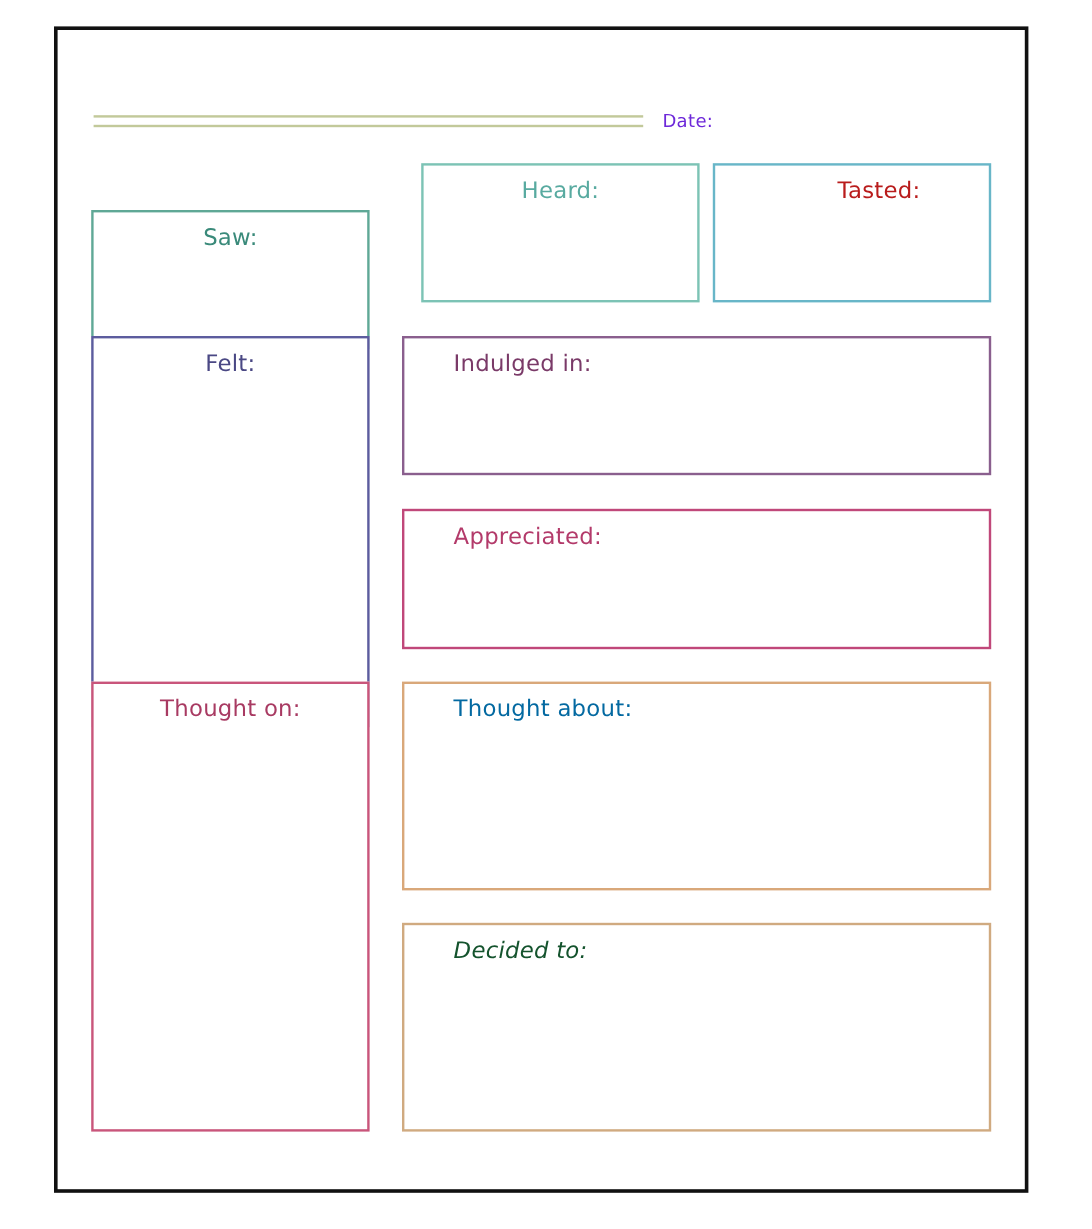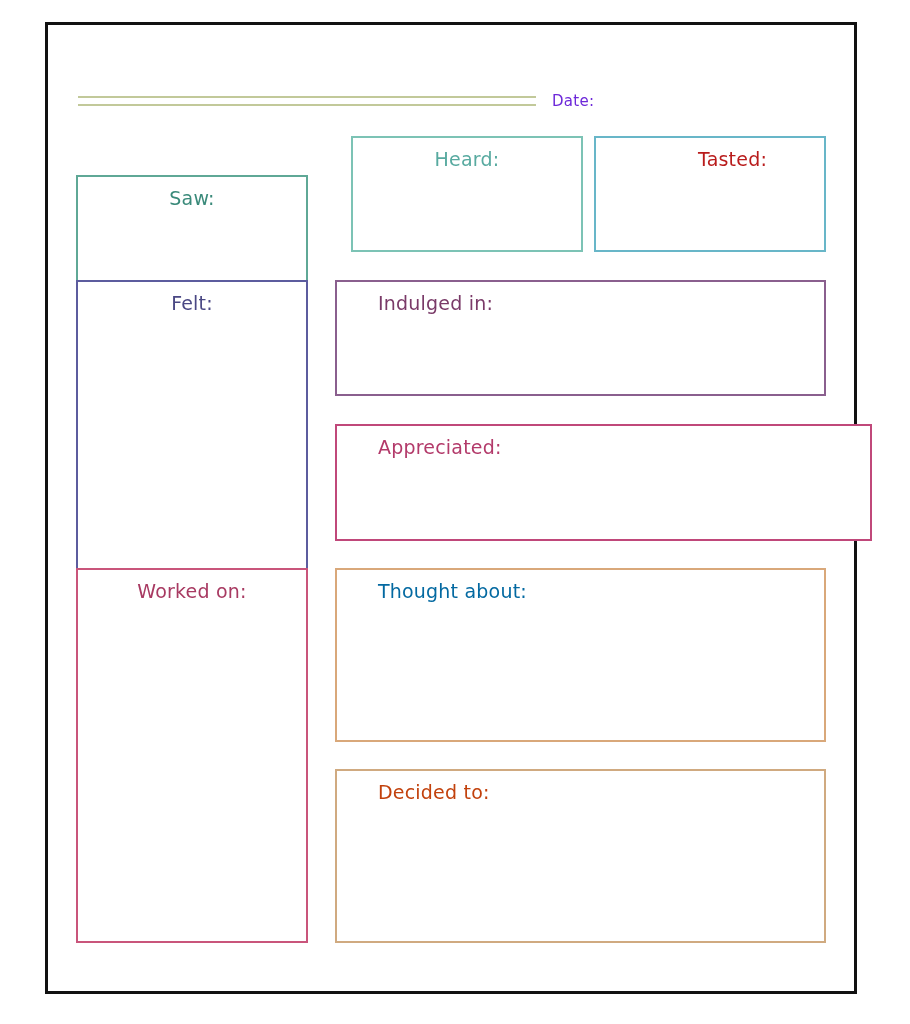--- a/index.html
+++ b/index.html
@@ -35,25 +35,25 @@
 <div class="box center" style="left:594px; top:136px; width:232px; height:116px; border-color:#68b6c8;">
   <div class="label" style="color:#b91c1c;padding-left:45px;">Tasted:</div>
 </div>
 
 <div class="box center" style="left:76px; top:280px; width:232px; height:326px; border-color:#5c5c9e;">
   <div class="label" style="color:#4a4884;">Felt:</div>
 </div>
 <div class="box left" style="left:335px; top:280px; width:491px; height:116px; border-color:#8a5f8e;">
   <div class="label" style="color:#7a3a68;">Indulged in:</div>
 </div>
-<div class="box left" style="left:335px; top:424px; width:537px; height:117px; border-color:#c0487a;">
+<div class="box left" style="left:335px; top:424px; width:491px; height:117px; border-color:#c0487a;">
   <div class="label" style="color:#b33a6a;">Appreciated:</div>
 </div>
 
 <div class="box center" style="left:76px; top:568px; width:232px; height:375px; border-color:#c9557b;">
-  <div class="label" style="color:#a83a62;">Worked on:</div>
+  <div class="label" style="color:#a83a62;">Thought on:</div>
 </div>
 <div class="box left" style="left:335px; top:568px; width:491px; height:174px; border-color:#d9a87a;">
   <div class="label" style="color:#0369a1;">Thought about:</div>
 </div>
 <div class="box left" style="left:335px; top:769px; width:491px; height:174px; border-color:#d0aa80;">
-  <div class="label" style="color:#c2410c;">Decided to:</div>
+  <div class="label" style="color:#14532d;font-style:italic;">Decided to:</div>
 </div>
 
 </body></html>

